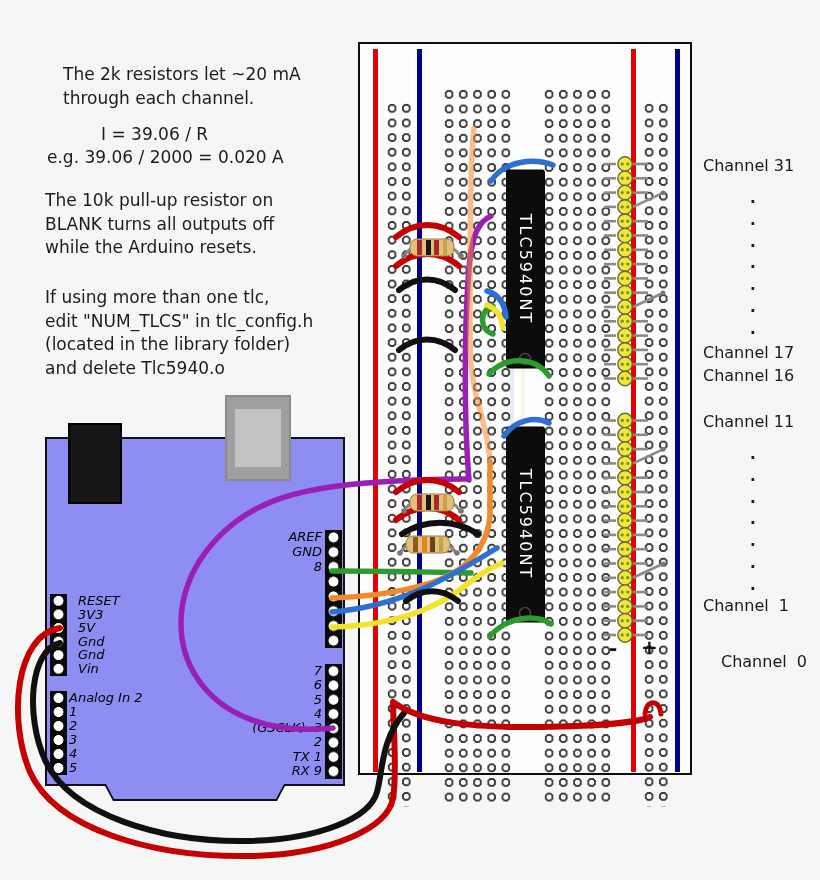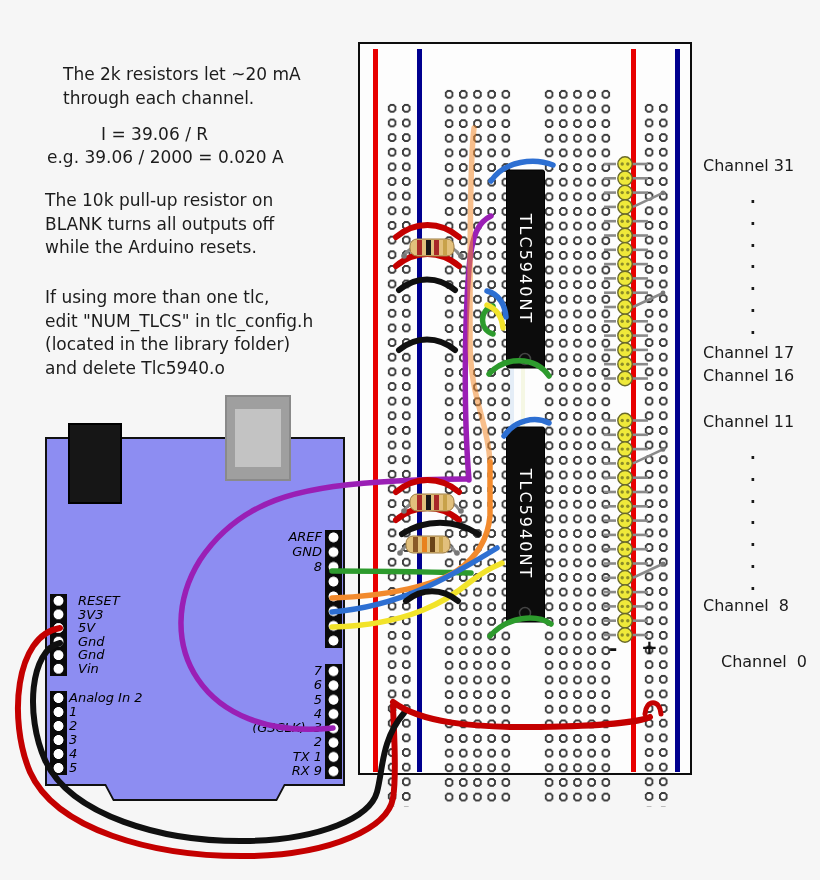--- a/index.html
+++ b/index.html
@@ -127,21 +127,21 @@
     <div>3</div>
     <div>4</div>
     <div>5</div>
   </div>
 </div>
 
 <div class="chan" style="top:156px;">Channel 31</div>
 <div class="chan" style="top:343px;">Channel 17</div>
 <div class="chan" style="top:366px;">Channel 16</div>
 <div class="chan" style="top:412px;">Channel 11</div>
-<div class="chan" style="top:596px;">Channel  8</div>
+<div class="chan" style="top:596px;">Channel  1</div>
 <div class="chan" style="top:652px;margin-left:18px;">Channel  0</div>
 <div class="dotcol" style="top:188px;">.
 .
 .
 .
 .
 .
 .</div>
 <div class="dotcol" style="top:444px;">.
 .

